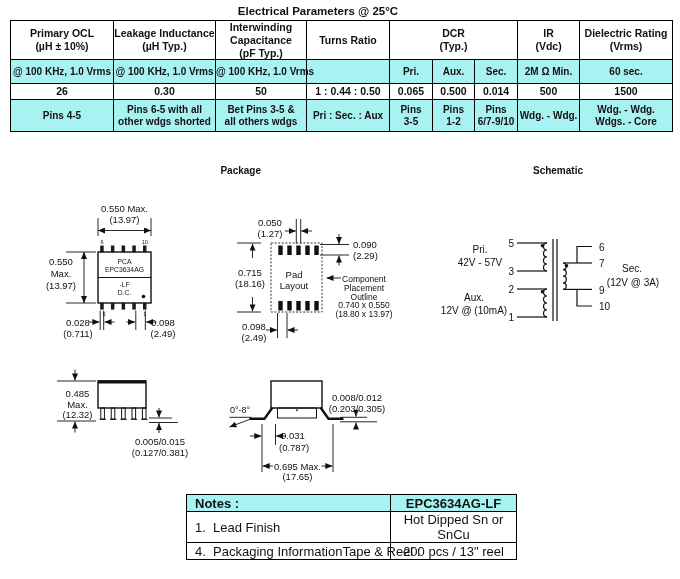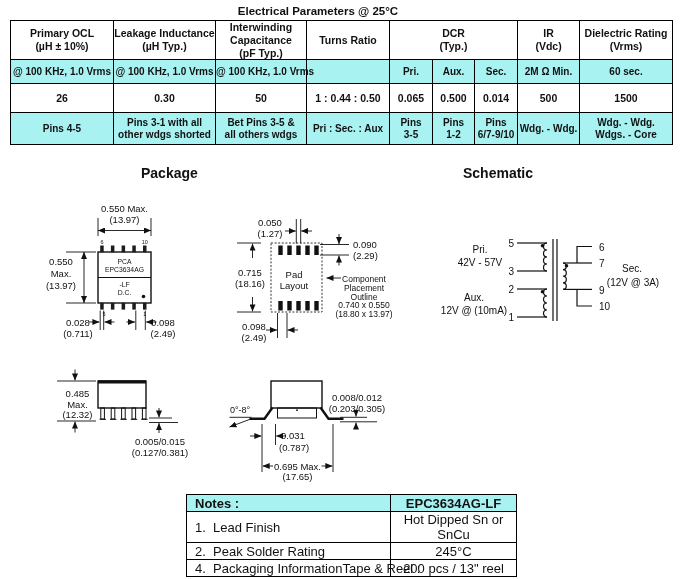--- a/index.html
+++ b/index.html
@@ -5,39 +5,39 @@
   html,body { margin:0; padding:0; background:#fff; }
   .page {
     position:relative; width:680px; height:579px; background:#ffffff;
     font-family:"Liberation Sans", sans-serif; color:#111; overflow:hidden;
   }
   .title {
     position:absolute; top:5px; left:0; width:636px; text-align:center;
     font-size:11.5px; font-weight:bold;
   }
   .sec-heading {
-    position:absolute; width:120px; text-align:left;
-    font-size:14px; font-weight:bold;
+    position:absolute; width:120px; text-align:right;
+    font-size:10px; font-weight:bold;
   }
   #pkg-heading { left:141px; top:165px; }
   #sch-heading { left:463px; top:165px; }
 
   
   table.etable {
     position:absolute; left:10px; top:20px; width:662px;
     border-collapse:collapse; table-layout:fixed;
   }
   .etable th, .etable td {
     border:1.5px solid #000; text-align:center; vertical-align:middle;
     padding:0; line-height:1.22; overflow:visible;font-weight:bold;
   }
   .etable th { font-size:10.5px; font-weight:bold; }
   .etable tr.hdr  { height:38px; }
   .etable tr.cond { height:24px; }
-  .etable tr.vals { height:29px; }
+  .etable tr.vals { height:16px; }
   .etable tr.pins { height:32px; }
   .etable tr.cond td { font-size:10px; white-space:nowrap; }
   .etable tr.vals td { font-size:10.5px; }
   .etable tr.pins td { font-size:10px; }
   .cyan { background:var(--cyan, #a9f2f2); }
 
   
   table.ntable {
     position:absolute; left:186px; top:494px; width:330px;
     border-collapse:collapse; table-layout:fixed; font-size:13px;
@@ -140,21 +140,21 @@
       <td>0.500</td>
       <td>0.014</td>
       <td>500</td>
       <td>1500</td>
     </tr>
     <tr class="pins">
       <td class="cyan">
         <div>Pins 4-5</div>
       </td>
       <td class="cyan">
-        <div>Pins 3-1 with all</div>
+        <div>Pins 6-5 with all</div>
             <div>other wdgs shorted</div>
       </td>
       <td class="cyan">
         <div>Bet Pins 3-5 &amp;</div>
             <div>all others wdgs</div>
       </td>
       <td class="cyan">
         <div>Pri : Sec. : Aux</div>
       </td>
       <td class="cyan">
@@ -432,29 +432,20 @@
         <div class="lflex">
               <span class="ps">1.  Lead Finish</span>
               <span class="ps"></span>
             </div>
       </td>
       <td class="vcell">Hot Dipped Sn or SnCu</td>
     </tr>
     <tr>
       <td class="lcell">
         <div class="lflex">
-              <span class="ps">2.  Peak Solder Rating</span>
-              <span class="ps"></span>
-            </div>
-      </td>
-      <td class="vcell">245°C</td>
-    </tr>
-    <tr>
-      <td class="lcell">
-        <div class="lflex">
               <span class="ps">4.  Packaging Information</span>
               <span class="ps">Tape &amp; Reel :</span>
             </div>
       </td>
       <td class="vcell">200 pcs / 13" reel</td>
     </tr>
   </tbody>
     </table>
 
 </div>

